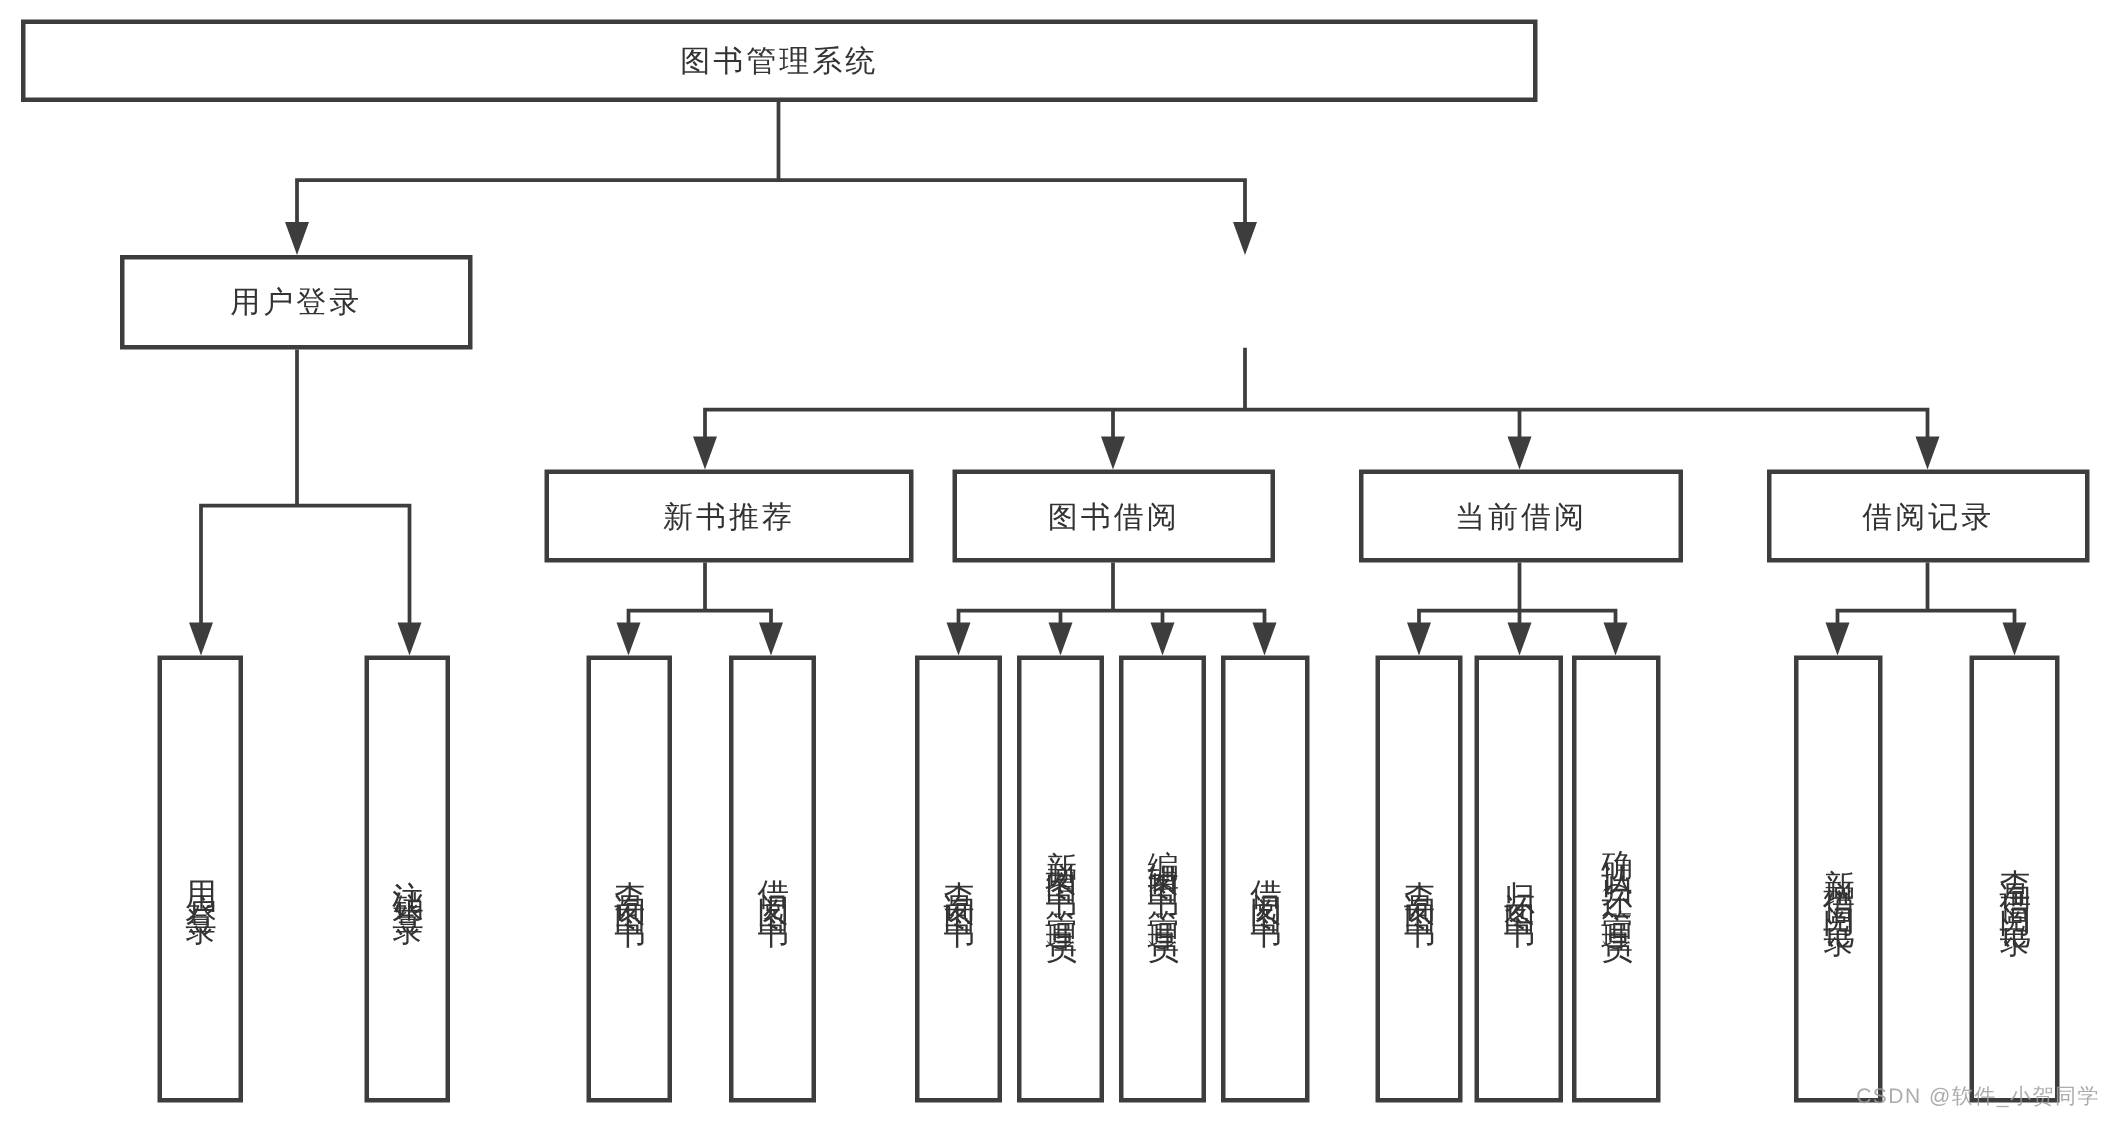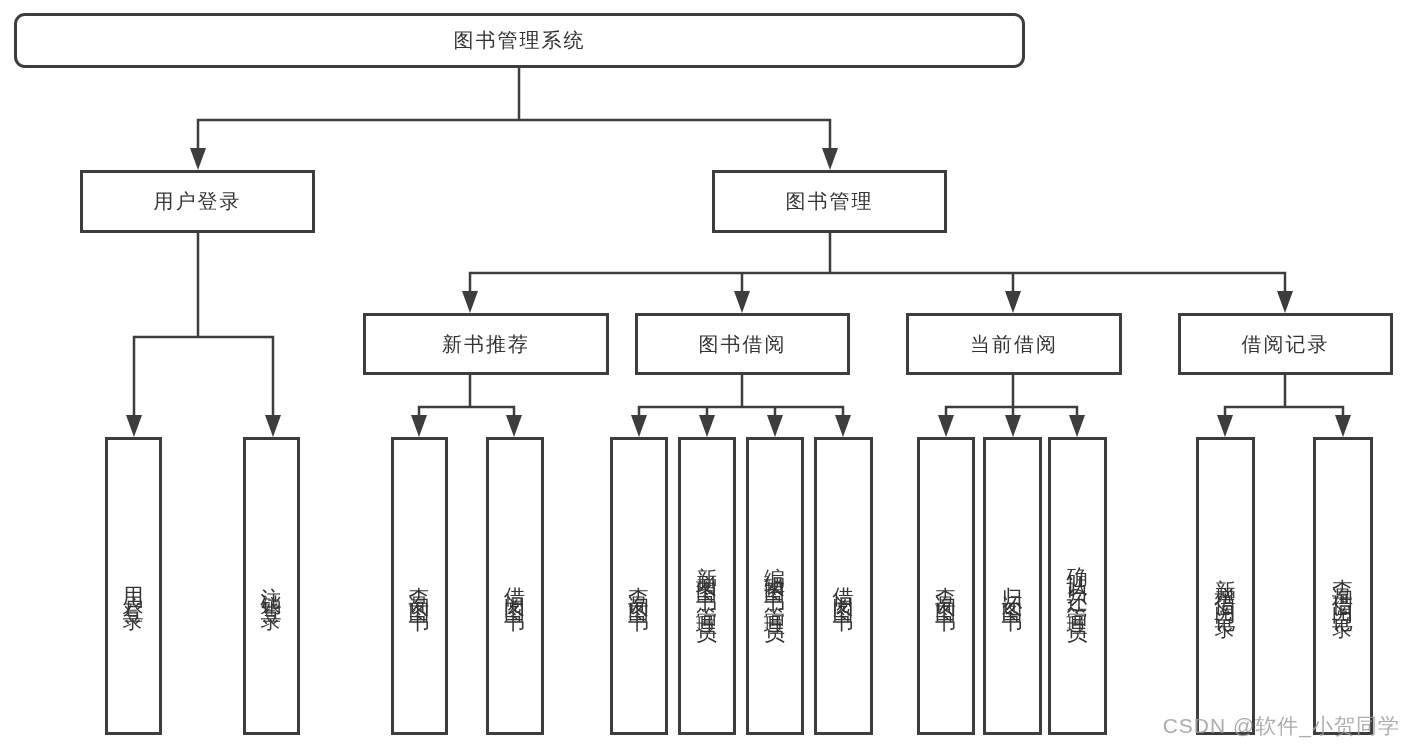--- a/index.html
+++ b/index.html
@@ -13,21 +13,21 @@
   .edges{position:absolute;left:0;top:0;pointer-events:none;}
   .node{
     position:absolute;
     box-sizing:border-box;
     background:#ffffff;
     border:3px solid #3d3d3d;
     display:flex;align-items:center;justify-content:center;
     color:#333333;
   }
   .h-label{font-size:20px;letter-spacing:2px;white-space:nowrap;}
-  .n-root{left:14px;top:13px;width:1011px;height:55px;border-radius:11px;}
+  .n-root{left:14px;top:13px;width:1011px;height:55px;}
   .n-login{left:80px;top:170px;width:235px;height:63px;}
   .n-manage{left:712px;top:170px;width:235px;height:63px;}
   .n-new{left:363px;top:313px;width:246px;height:62px;}
   .n-borrow{left:635px;top:313px;width:215px;height:62px;}
   .n-current{left:906px;top:313px;width:216px;height:62px;}
   .n-records{left:1178px;top:313px;width:215px;height:62px;}
   .leaf{top:437px;height:298px;}
   .v-label{
     writing-mode:vertical-rl;
     font-size:21px;
@@ -44,21 +44,21 @@
   .lf-7{left:746px;width:58px;}
   .lf-8{left:814px;width:59px;}
   .lf-9{left:917px;width:58px;}
   .lf-10{left:983px;width:59px;}
   .lf-11{left:1048px;width:59px;}
   .lf-12{left:1196px;width:59px;}
   .lf-13{left:1313px;width:60px;}
   .watermark{
     position:absolute;
     right:5px;bottom:7px;
-    font-size:21px;
+    font-size:14px;
     color:rgba(158,158,158,0.85);
     letter-spacing:1px;
     white-space:nowrap;
     z-index:5;
   }
 </style>
 </head>
 <body>
 
 <div class="stage">
@@ -95,23 +95,20 @@
       <polygon points="1335,415 1351,415 1343,437"></polygon>
     </g>
   </svg>
 
   <div class="node n-root">
     <span class="h-label">图书管理系统</span>
   </div>
 
   <div class="node n-login">
     <span class="h-label">用户登录</span>
-  </div>
-  <div class="node n-manage">
-    <span class="h-label">图书管理</span>
   </div>
 
   <div class="node n-new">
     <span class="h-label">新书推荐</span>
   </div>
   <div class="node n-borrow">
     <span class="h-label">图书借阅</span>
   </div>
   <div class="node n-current">
     <span class="h-label">当前借阅</span>

